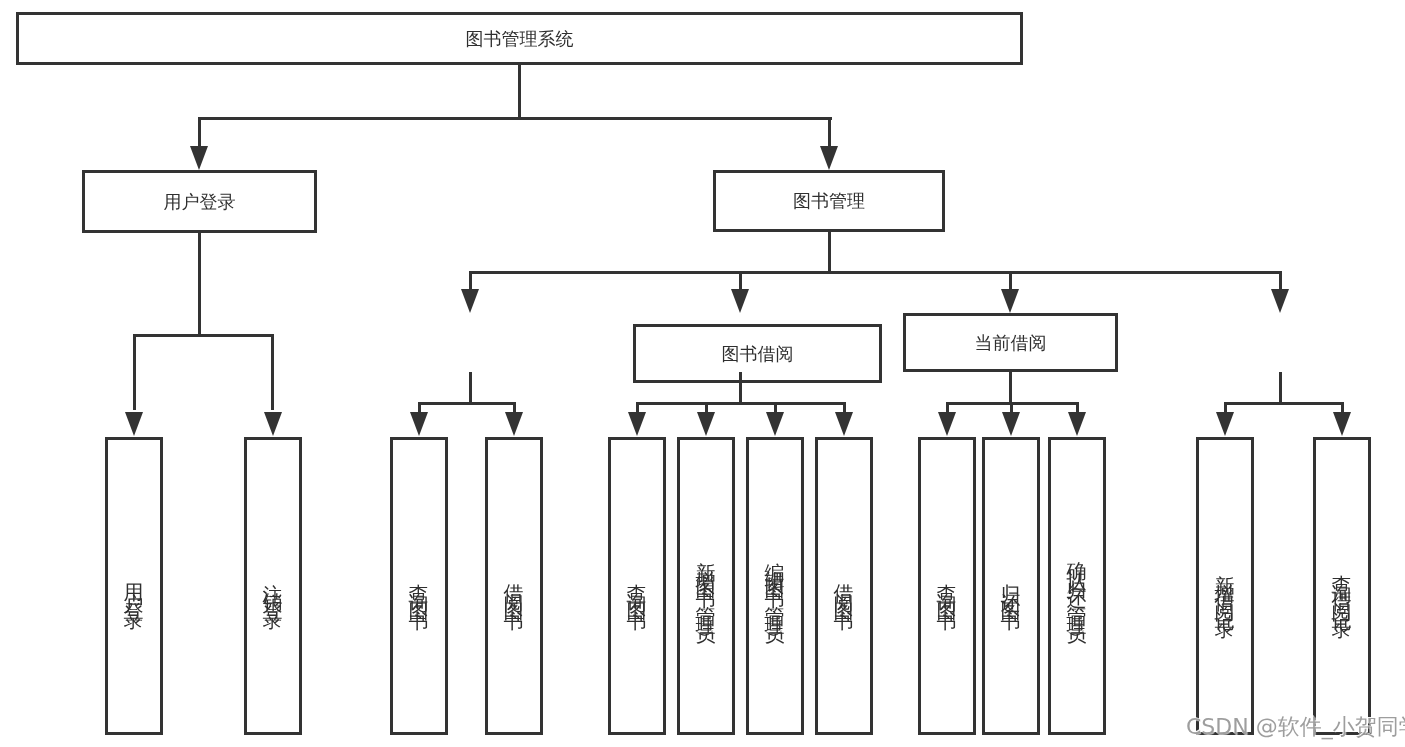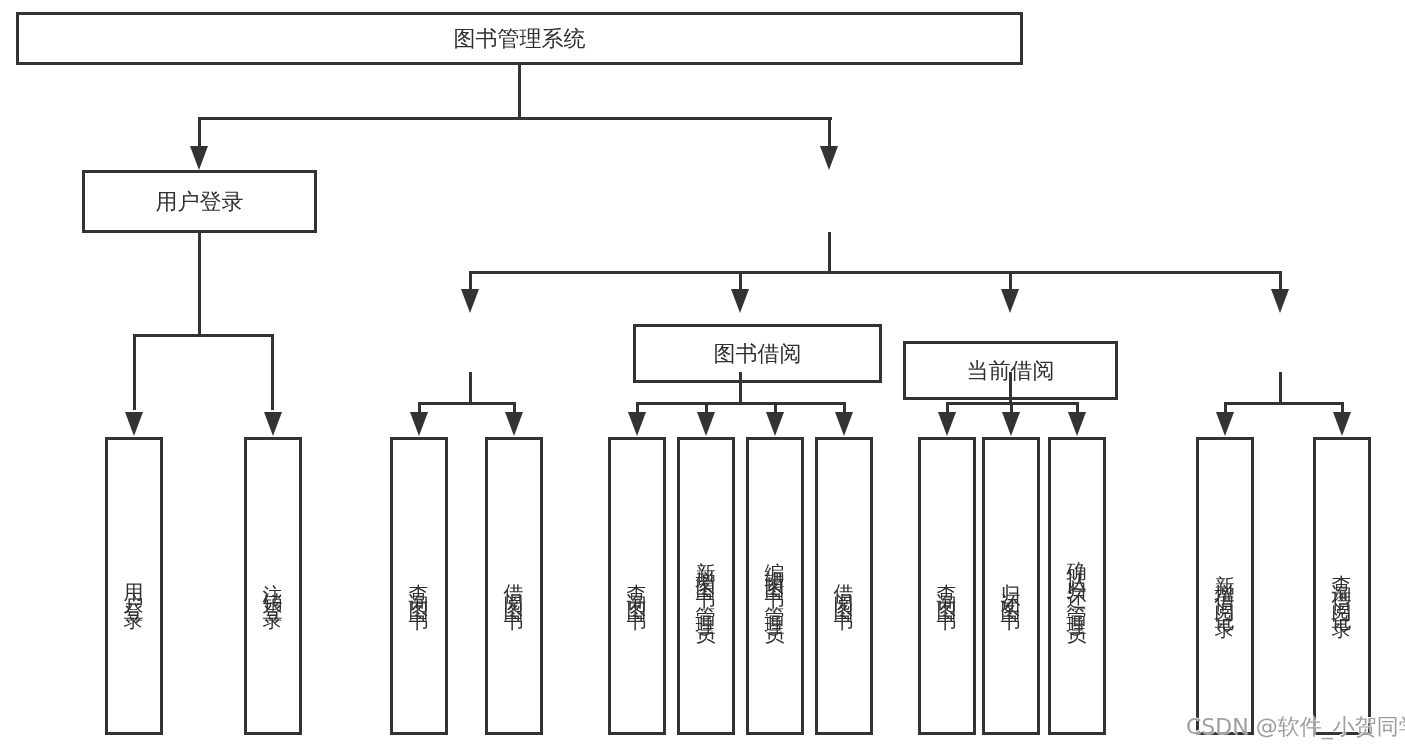--- a/index.html
+++ b/index.html
@@ -10,21 +10,21 @@
   }
   html,body{margin:0;padding:0;background:var(--bg);}
   .canvas{
     position:relative;width:1405px;height:747px;background:var(--bg);
     font-family:"DejaVu Sans",sans-serif;color:var(--text);overflow:hidden;
   }
   .node{
     position:absolute;box-sizing:border-box;border:3px solid var(--line);
     background:var(--bg);display:flex;align-items:center;justify-content:center;
   }
-  .node.h .lbl{font-size:22px;white-space:nowrap;text-align:right;}
+  .node.h .lbl{font-size:18px;white-space:nowrap;text-align:right;}
   .node.leaf .lbl{
     writing-mode:vertical-rl;text-orientation:mixed;
     font-size:20px;letter-spacing:9px;line-height:1;
   }
   .vline{position:absolute;width:3px;background:var(--line);}
   .hline{position:absolute;height:3px;background:var(--line);}
   .arrow{
     position:absolute;width:0;height:0;
     border-left:9px solid transparent;border-right:9px solid transparent;
     border-top:24px solid var(--line);
@@ -41,27 +41,30 @@
 <div class="canvas">
 
   <div class="node h" style="left:16px;top:12px;width:1007px;height:53px;">
     <span class="lbl">图书管理系统</span>
   </div>
 
   <div class="node h" style="left:82px;top:170px;width:235px;height:63px;">
     <span class="lbl">用户登录</span>
   </div>
 
+  <div class="node h" style="left:713px;top:170px;width:232px;height:62px;">
+    <span class="lbl">图书管理</span>
+  </div>
 
 
   <div class="node h" style="left:633px;top:324px;width:249px;height:59px;">
     <span class="lbl">图书借阅</span>
   </div>
 
-  <div class="node h" style="left:903px;top:313px;width:215px;height:59px;margin-top:28px;">
+  <div class="node h" style="left:903px;top:313px;width:215px;height:59px;">
     <span class="lbl">当前借阅</span>
   </div>
 
 
   <div class="node leaf" style="left:105px;top:437px;width:58px;height:298px;">
     <span class="lbl">用户登录</span>
   </div>
   <div class="node leaf" style="left:244px;top:437px;width:58px;height:298px;">
     <span class="lbl">注销登录</span>
   </div>

